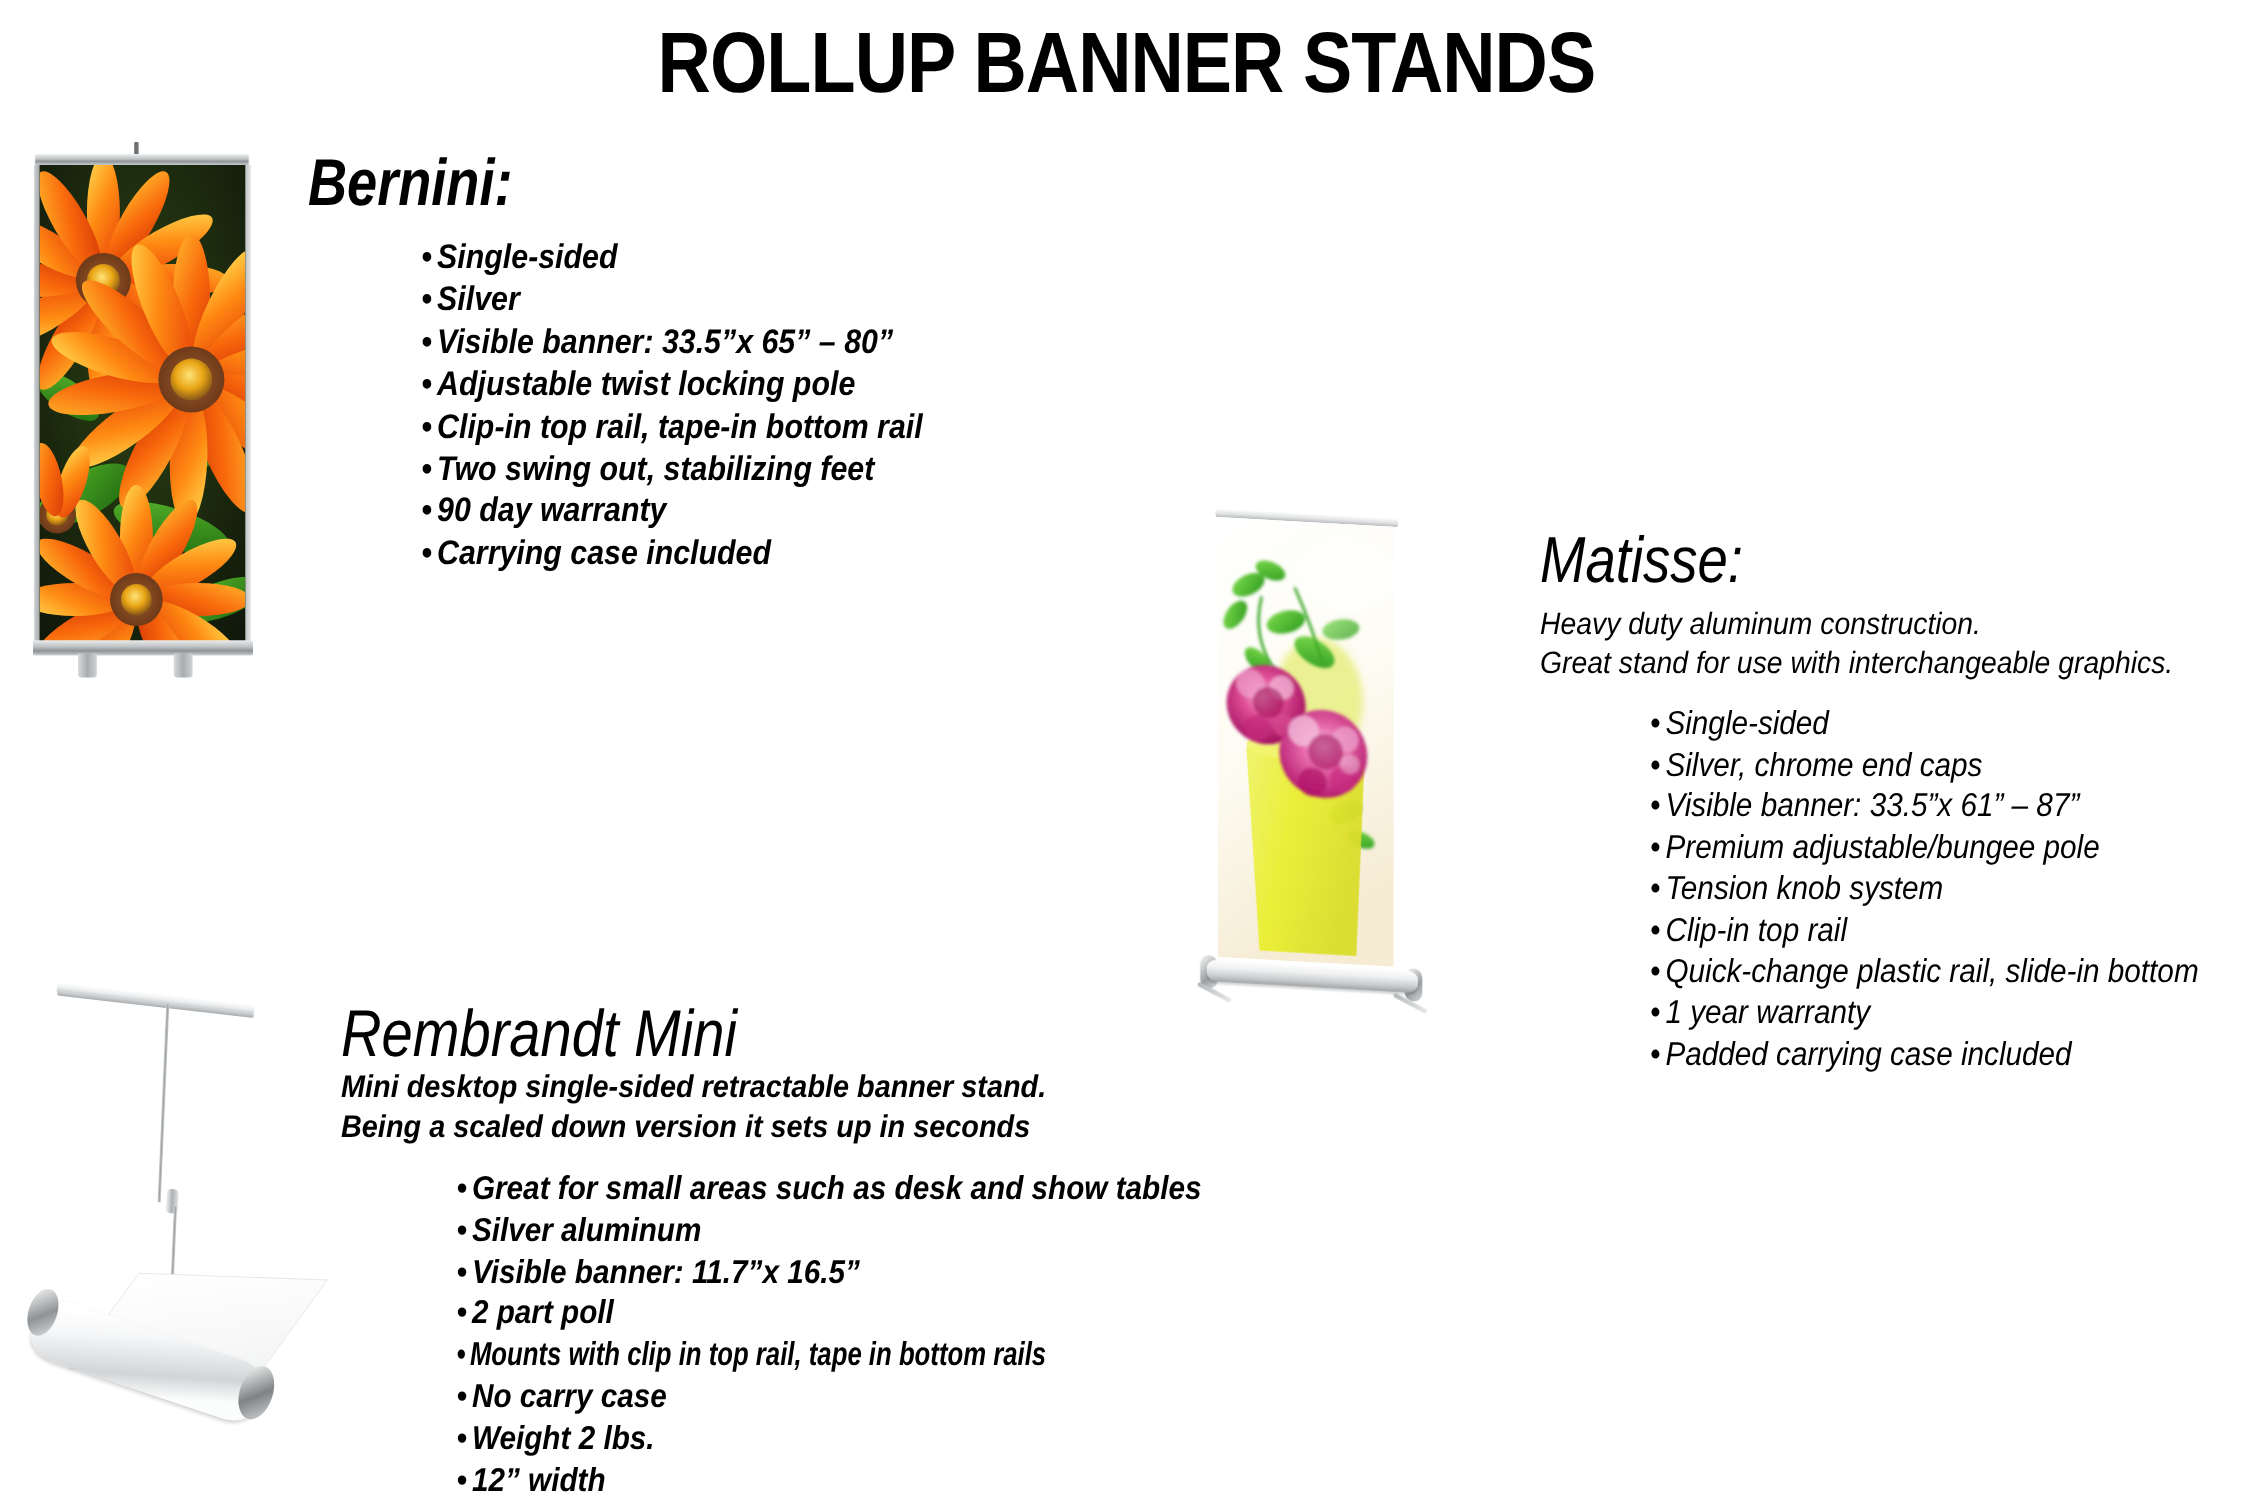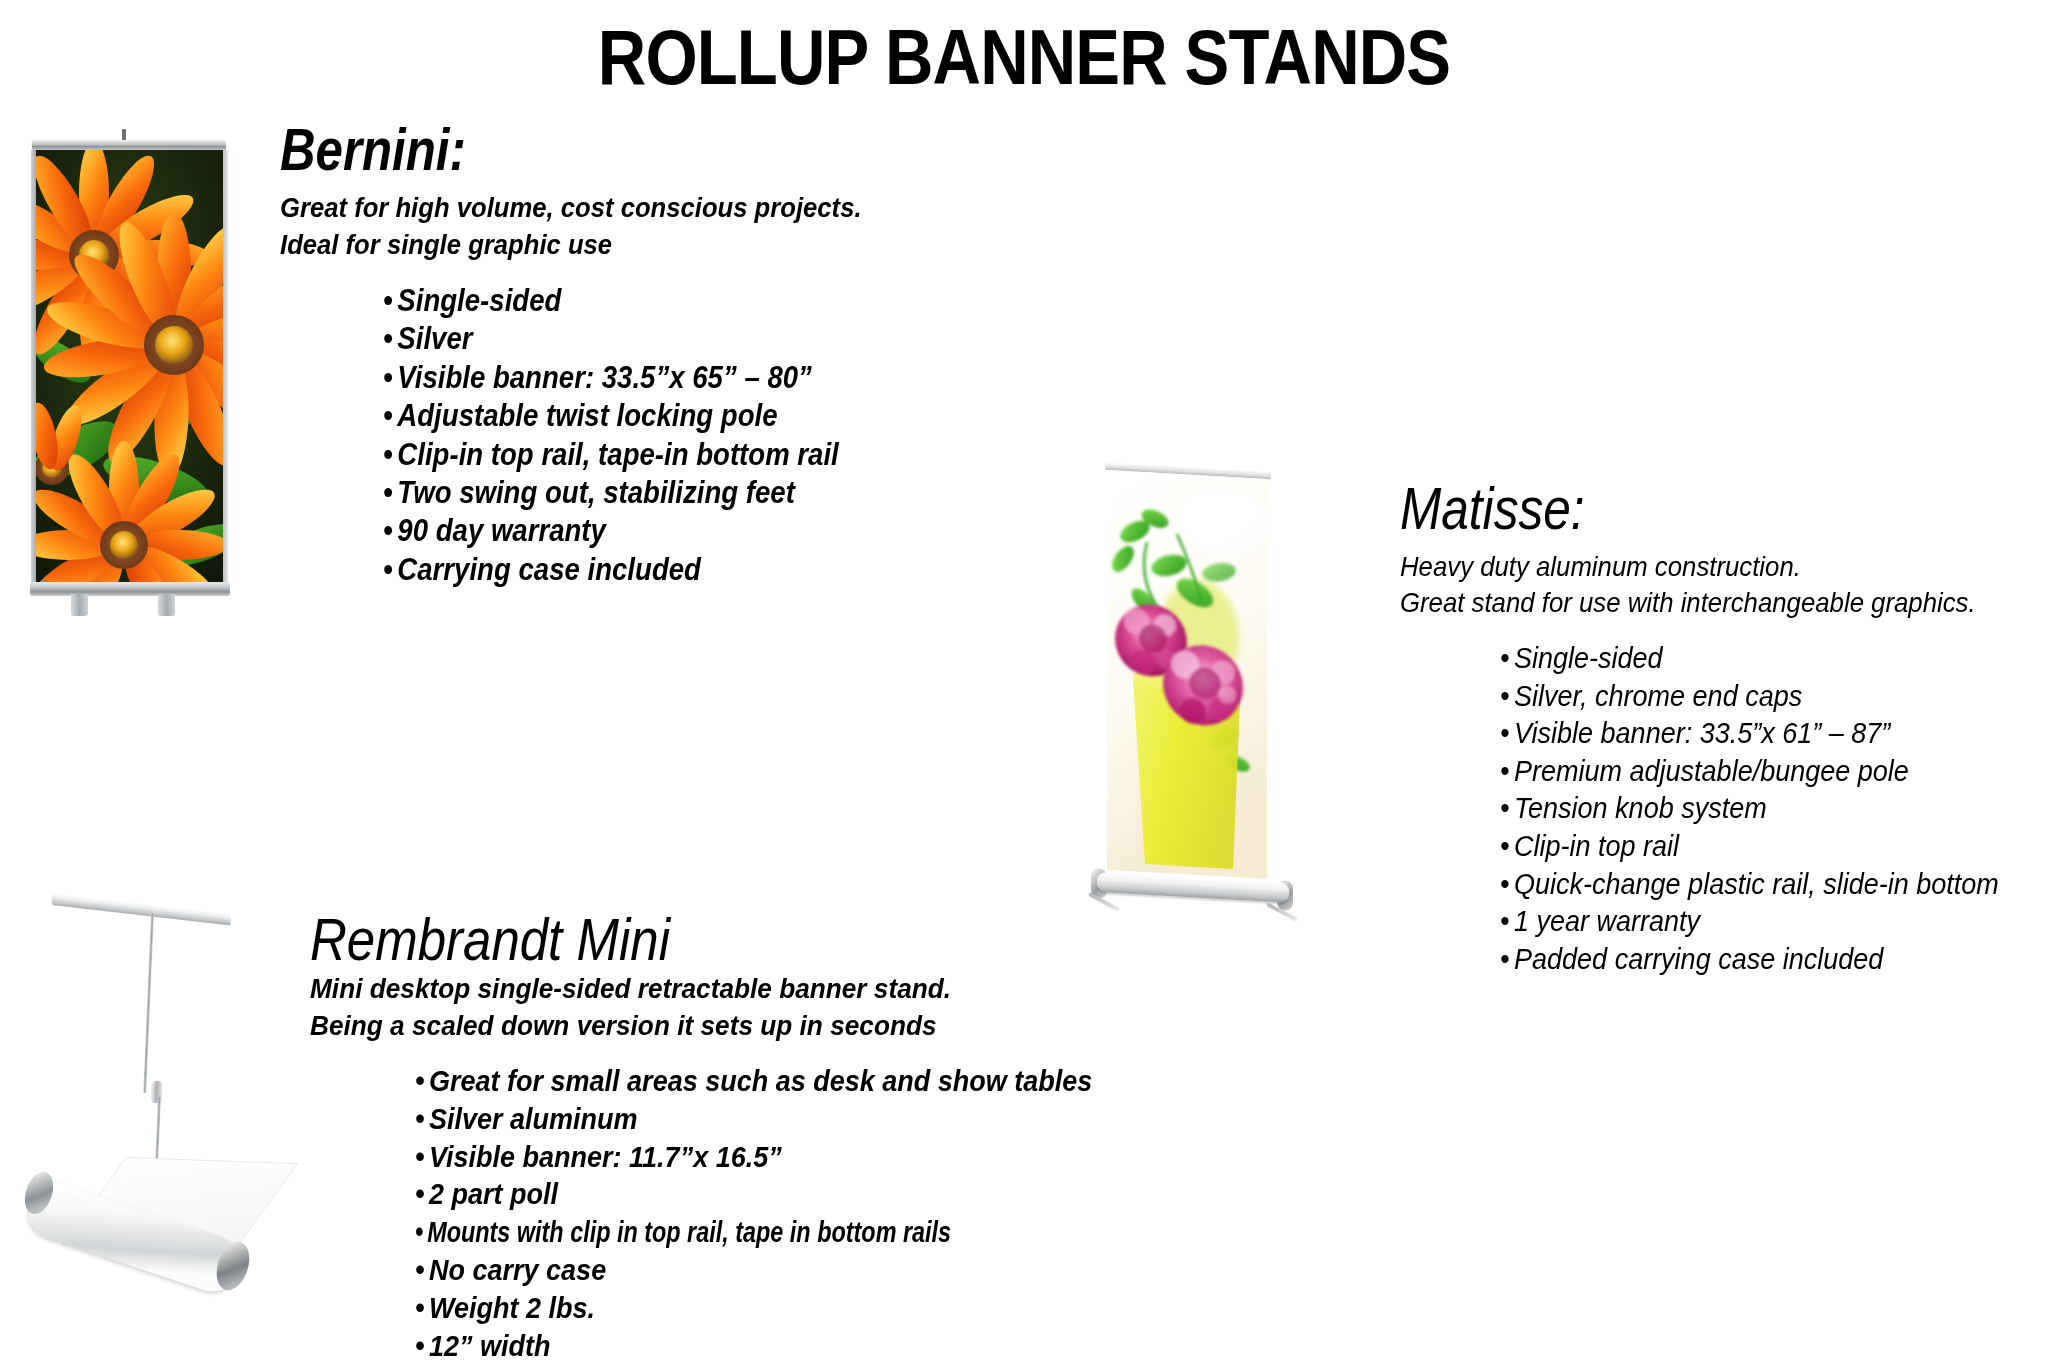--- a/index.html
+++ b/index.html
@@ -34,21 +34,21 @@
   ul.bul{list-style:none;margin:0;padding:0;}
   ul.bul li{
     font-style:italic;font-weight:700;white-space:nowrap;
     position:relative;transform-origin:0 50%;
   }
   ul.bul.light li{font-weight:400;}
   ul.bul li .b{display:inline-block;width:.52em;}
   ul.bul li .t{display:inline-block;}
 
   
-  #sec-bernini{left:280px;top:120px;}
+  #sec-bernini{left:280px;top:136px;}
   #sec-bernini .sec-head{font-size:60px;transform:scaleX(0.82);}
   #sec-bernini .sub{font-size:28.5px;line-height:37px;transform:scaleX(0.9);}
   #sec-bernini .subwrap{margin-top:9px;}
   #sec-bernini ul.bul{margin-top:19px;margin-left:103px;}
   #sec-bernini ul.bul li{font-size:31px;line-height:38.4px;transform:scaleX(0.89);}
 
   
   #sec-matisse{left:1400px;top:480px;}
   #sec-matisse .sec-head{font-size:59px;transform:scaleX(0.84);}
   #sec-matisse .sub{font-size:28px;line-height:36px;transform:scaleX(0.92);}
@@ -302,24 +302,20 @@
         </g>
       </svg>
     </div>
     <div class="base"></div>
     <div class="foot f1"></div>
     <div class="foot f2"></div>
   </div>
 
   <div class="sec" id="sec-bernini">
     <div class="sec-head">Bernini:</div>
-    <div class="subwrap">
-      <div class="sub">Great for high volume, cost conscious projects.</div>
-      <div class="sub">Ideal for single graphic use</div>
-    </div>
     <ul class="bul">
       <li><span class="b">•</span><span class="t">Single-sided</span></li>
       <li><span class="b">•</span><span class="t">Silver</span></li>
       <li><span class="b">•</span><span class="t">Visible banner: 33.5”x 65” – 80”</span></li>
       <li><span class="b">•</span><span class="t">Adjustable twist locking pole</span></li>
       <li><span class="b">•</span><span class="t">Clip-in top rail, tape-in bottom rail</span></li>
       <li><span class="b">•</span><span class="t">Two swing out, stabilizing feet</span></li>
       <li><span class="b">•</span><span class="t">90 day warranty</span></li>
       <li><span class="b">•</span><span class="t">Carrying case included</span></li>
     </ul>

